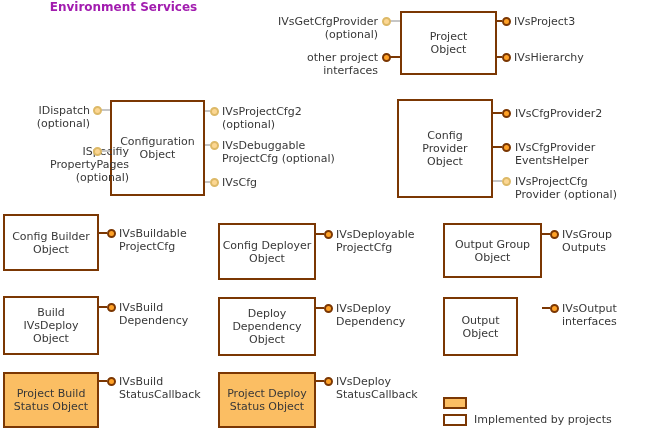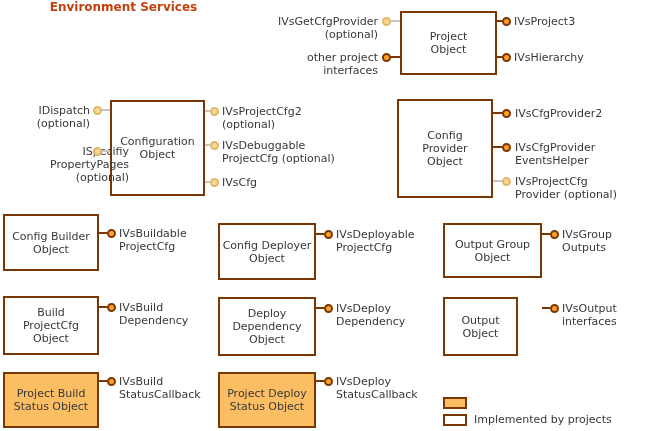--- a/index.html
+++ b/index.html
@@ -2,21 +2,21 @@
 <html style="--env-fill: #FBBE63; --border-brown: #7B3703; --dot-fill: #FFA227; --dot-pale-fill: #FCD793; --dot-pale-border: #DDB967; --gray-wire: #C6C6C6; --text: #383838;"><head>
 <meta charset="utf-8">
 <style>
   html,body{margin:0;padding:0;background:#fff;}
   #canvas{
     position:relative;width:663px;height:431px;background:#fff;overflow:hidden;
     font-family:"DejaVu Sans","Liberation Sans",sans-serif;
     font-size:11px;line-height:13px;color:#383838;
   }
   .title{
-    position:absolute;font-weight:bold;font-size:12px;color:#c2410c;
+    position:absolute;font-weight:bold;font-size:12px;color:#a21caf;
     text-align:center;white-space:nowrap;
   }
   .box{
     position:absolute;box-sizing:border-box;
     border:2px solid var(--border-brown,#7B3703);
     background:#fff;display:flex;align-items:center;justify-content:center;
     text-align:center;
   }
   .box.env{background:var(--env-fill,#FBBE63);}
   .box span{white-space:pre-line;display:block;padding:0 2px;}
@@ -69,21 +69,21 @@
 Object</span>
   </div>
 
   <div class="box" style="left:443px;top:223px;width:99px;height:55px;">
     <span>Output Group
 Object</span>
   </div>
 
   <div class="box" style="left:3px;top:296px;width:96px;height:59px;">
     <span>Build
-ProjectCfg
+IVsDeploy
 Object</span>
   </div>
 
   <div class="box" style="left:218px;top:297px;width:98px;height:59px;">
     <span>Deploy
 Dependency
 Object</span>
   </div>
 
   <div class="box" style="left:443px;top:297px;width:75px;height:59px;">

